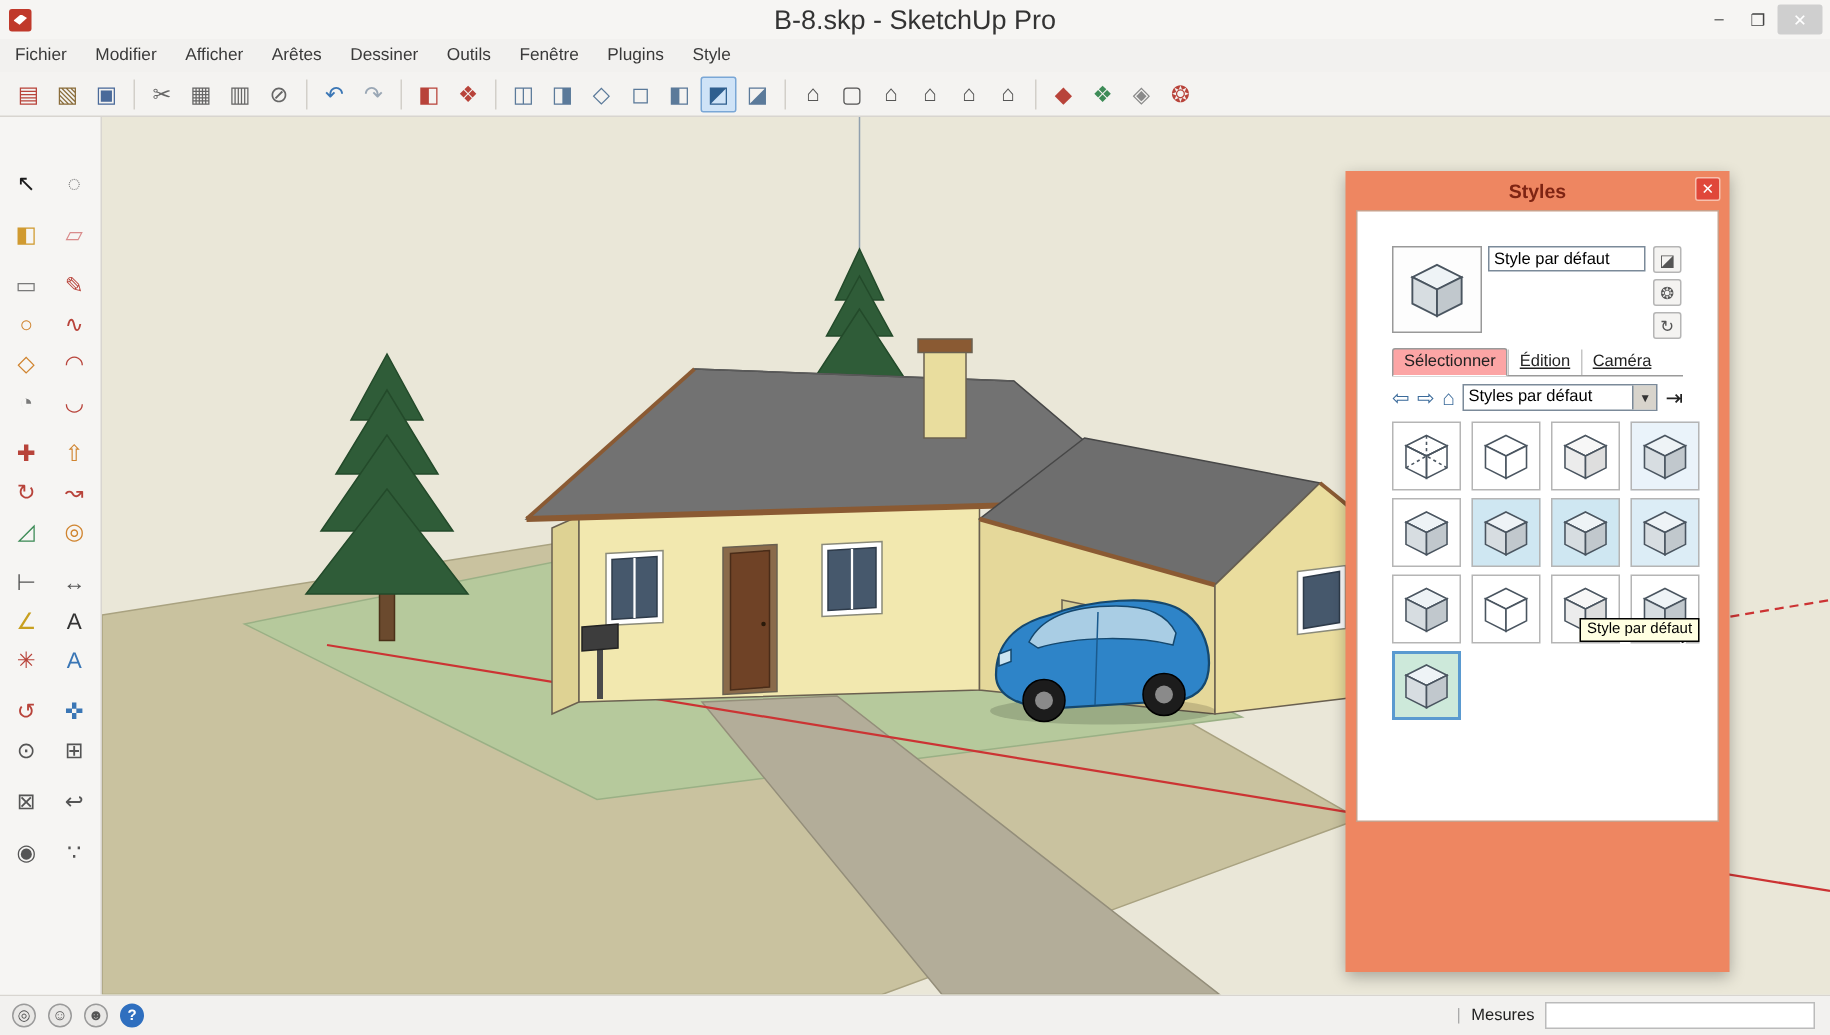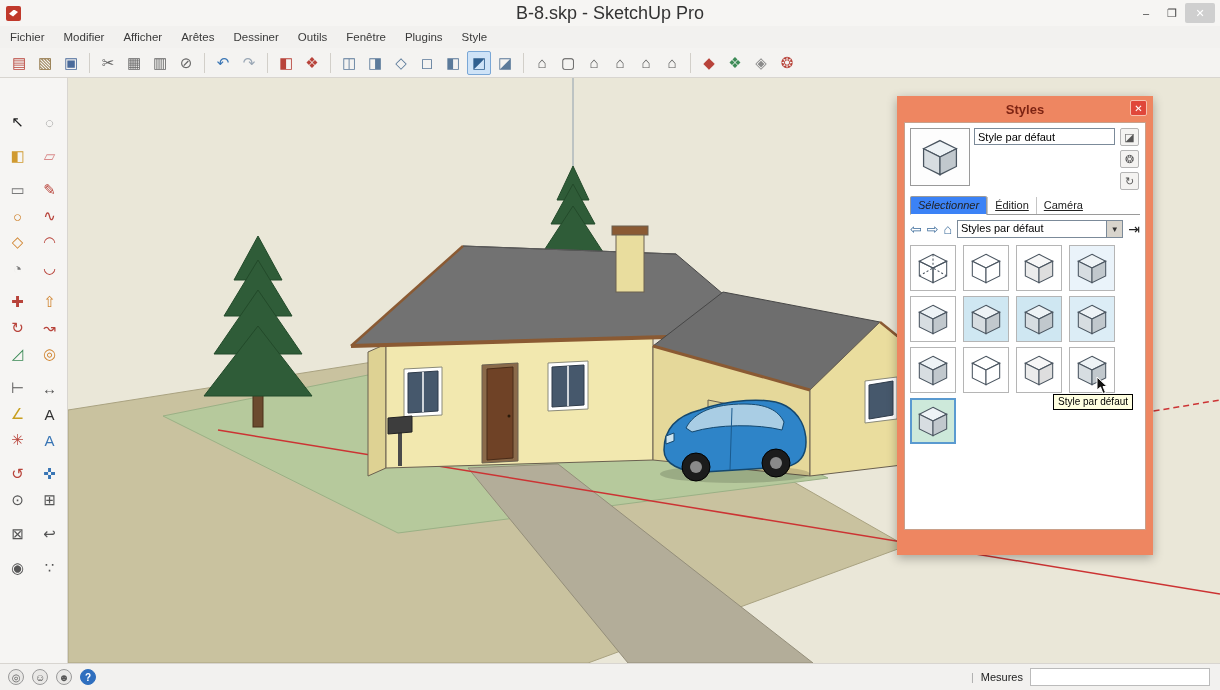--- a/index.html
+++ b/index.html
@@ -34,41 +34,41 @@
   
   .main { display:flex; height:585px; }
   .left-toolbar { width:68px; background:#f6f5f3; border-right:1px solid #d8d5d0; padding-top:32px; }
   .lt-group { display:grid; grid-template-columns:26px 26px; justify-content:center; gap:2px 6px; margin-bottom:10px; }
   .lt-icon { width:26px; height:24px; display:flex; align-items:center; justify-content:center; font-size:15px; }
 
   .viewport { position:relative; width:1152px; height:585px; overflow:hidden; background:#eae7d8; }
   .scene { position:absolute; inset:0; }
 
   
-  .styles-panel { position:absolute; left:829px; top:18px; width:256px; height:459px; background:#ee8661;
+  .styles-panel { position:absolute; left:829px; top:36px; width:256px; height:534px; background:#ee8661;
     padding:0 7px 7px 7px; box-shadow:0 3px 10px rgba(0,0,0,.3); }
   .panel-header { height:26px; display:flex; align-items:center; justify-content:center; position:relative; }
   .panel-title { font-size:13px; font-weight:bold; color:#7e2413; }
   .panel-close { position:absolute; right:-1px; top:4px; width:17px; height:16px; background:#e0473a;
     border:1px solid #f7c0ae; color:#fff; font-size:10px; display:flex; align-items:center; justify-content:center; border-radius:2px; }
-  .panel-body { background:#fff; height:408px; padding:5px; position:relative; border:1px solid #c9a08a; }
+  .panel-body { background:#fff; height:408px; padding:23px; position:relative; border:1px solid #c9a08a; }
 
   .top-row { display:flex; gap:4px; }
   .preview { width:60px; height:58px; border:1px solid #999; display:flex; align-items:center; justify-content:center; background:#fdfdfd; }
   .meta { flex:1; display:flex; flex-direction:column; gap:3px; min-width:0; }
   .style-name-input { height:17px; border:1px solid #7b8a99; font-size:11px; padding:0 3px; width:100%;
     font-family:"Liberation Sans", sans-serif; }
   .style-desc { border:1px solid #aaa; font-size:10px; line-height:12px; padding:2px 3px; color:#222; height:40px; overflow:hidden; }
   .side-btns { width:21px; display:flex; flex-direction:column; gap:4px; align-items:center; }
   .side-btn { width:19px; height:18px; border:1px solid #b5b5b5; background:#f4f3f1; display:flex; align-items:center;
     justify-content:center; font-size:11px; color:#555; border-radius:2px; }
 
   .tabs { display:flex; align-items:flex-end; margin-top:5px; border-bottom:1px solid #9a9a9a; height:20px; font-size:11px; }
   .tab { padding:2px 7px 3px; color:#222; }
-  .tab.active { border:1px solid #9a9a9a; border-bottom:1px solid #fff; background:#3b82f6; margin-bottom:-1px; border-radius:2px 2px 0 0;font-style:italic; }
+  .tab.active { border:1px solid #9a9a9a; border-bottom:1px solid #fff; background:#fca5a5; margin-bottom:-1px; border-radius:2px 2px 0 0; }
   .tab:not(.active) { border-left:1px solid #c5c5c5;text-decoration:underline; }
 
   .nav-row { display:flex; align-items:center; gap:5px; margin-top:5px; height:18px; }
   .nav-icon { font-size:14px; color:#3a6a9a; line-height:1; }
   .select-box { flex:1; height:18px; border:1px solid #7b8a99; display:flex; align-items:stretch; font-size:11px; background:#fff; }
   .select-value { flex:1; padding:1px 3px 0; white-space:nowrap; overflow:hidden; }
   .select-arrow { width:16px; background:#d8d4cc; border-left:1px solid #7b8a99; display:flex; align-items:center;
     justify-content:center; font-size:8px; color:#333; }
   .detail-btn { font-size:14px; color:#222; line-height:1; }
 

